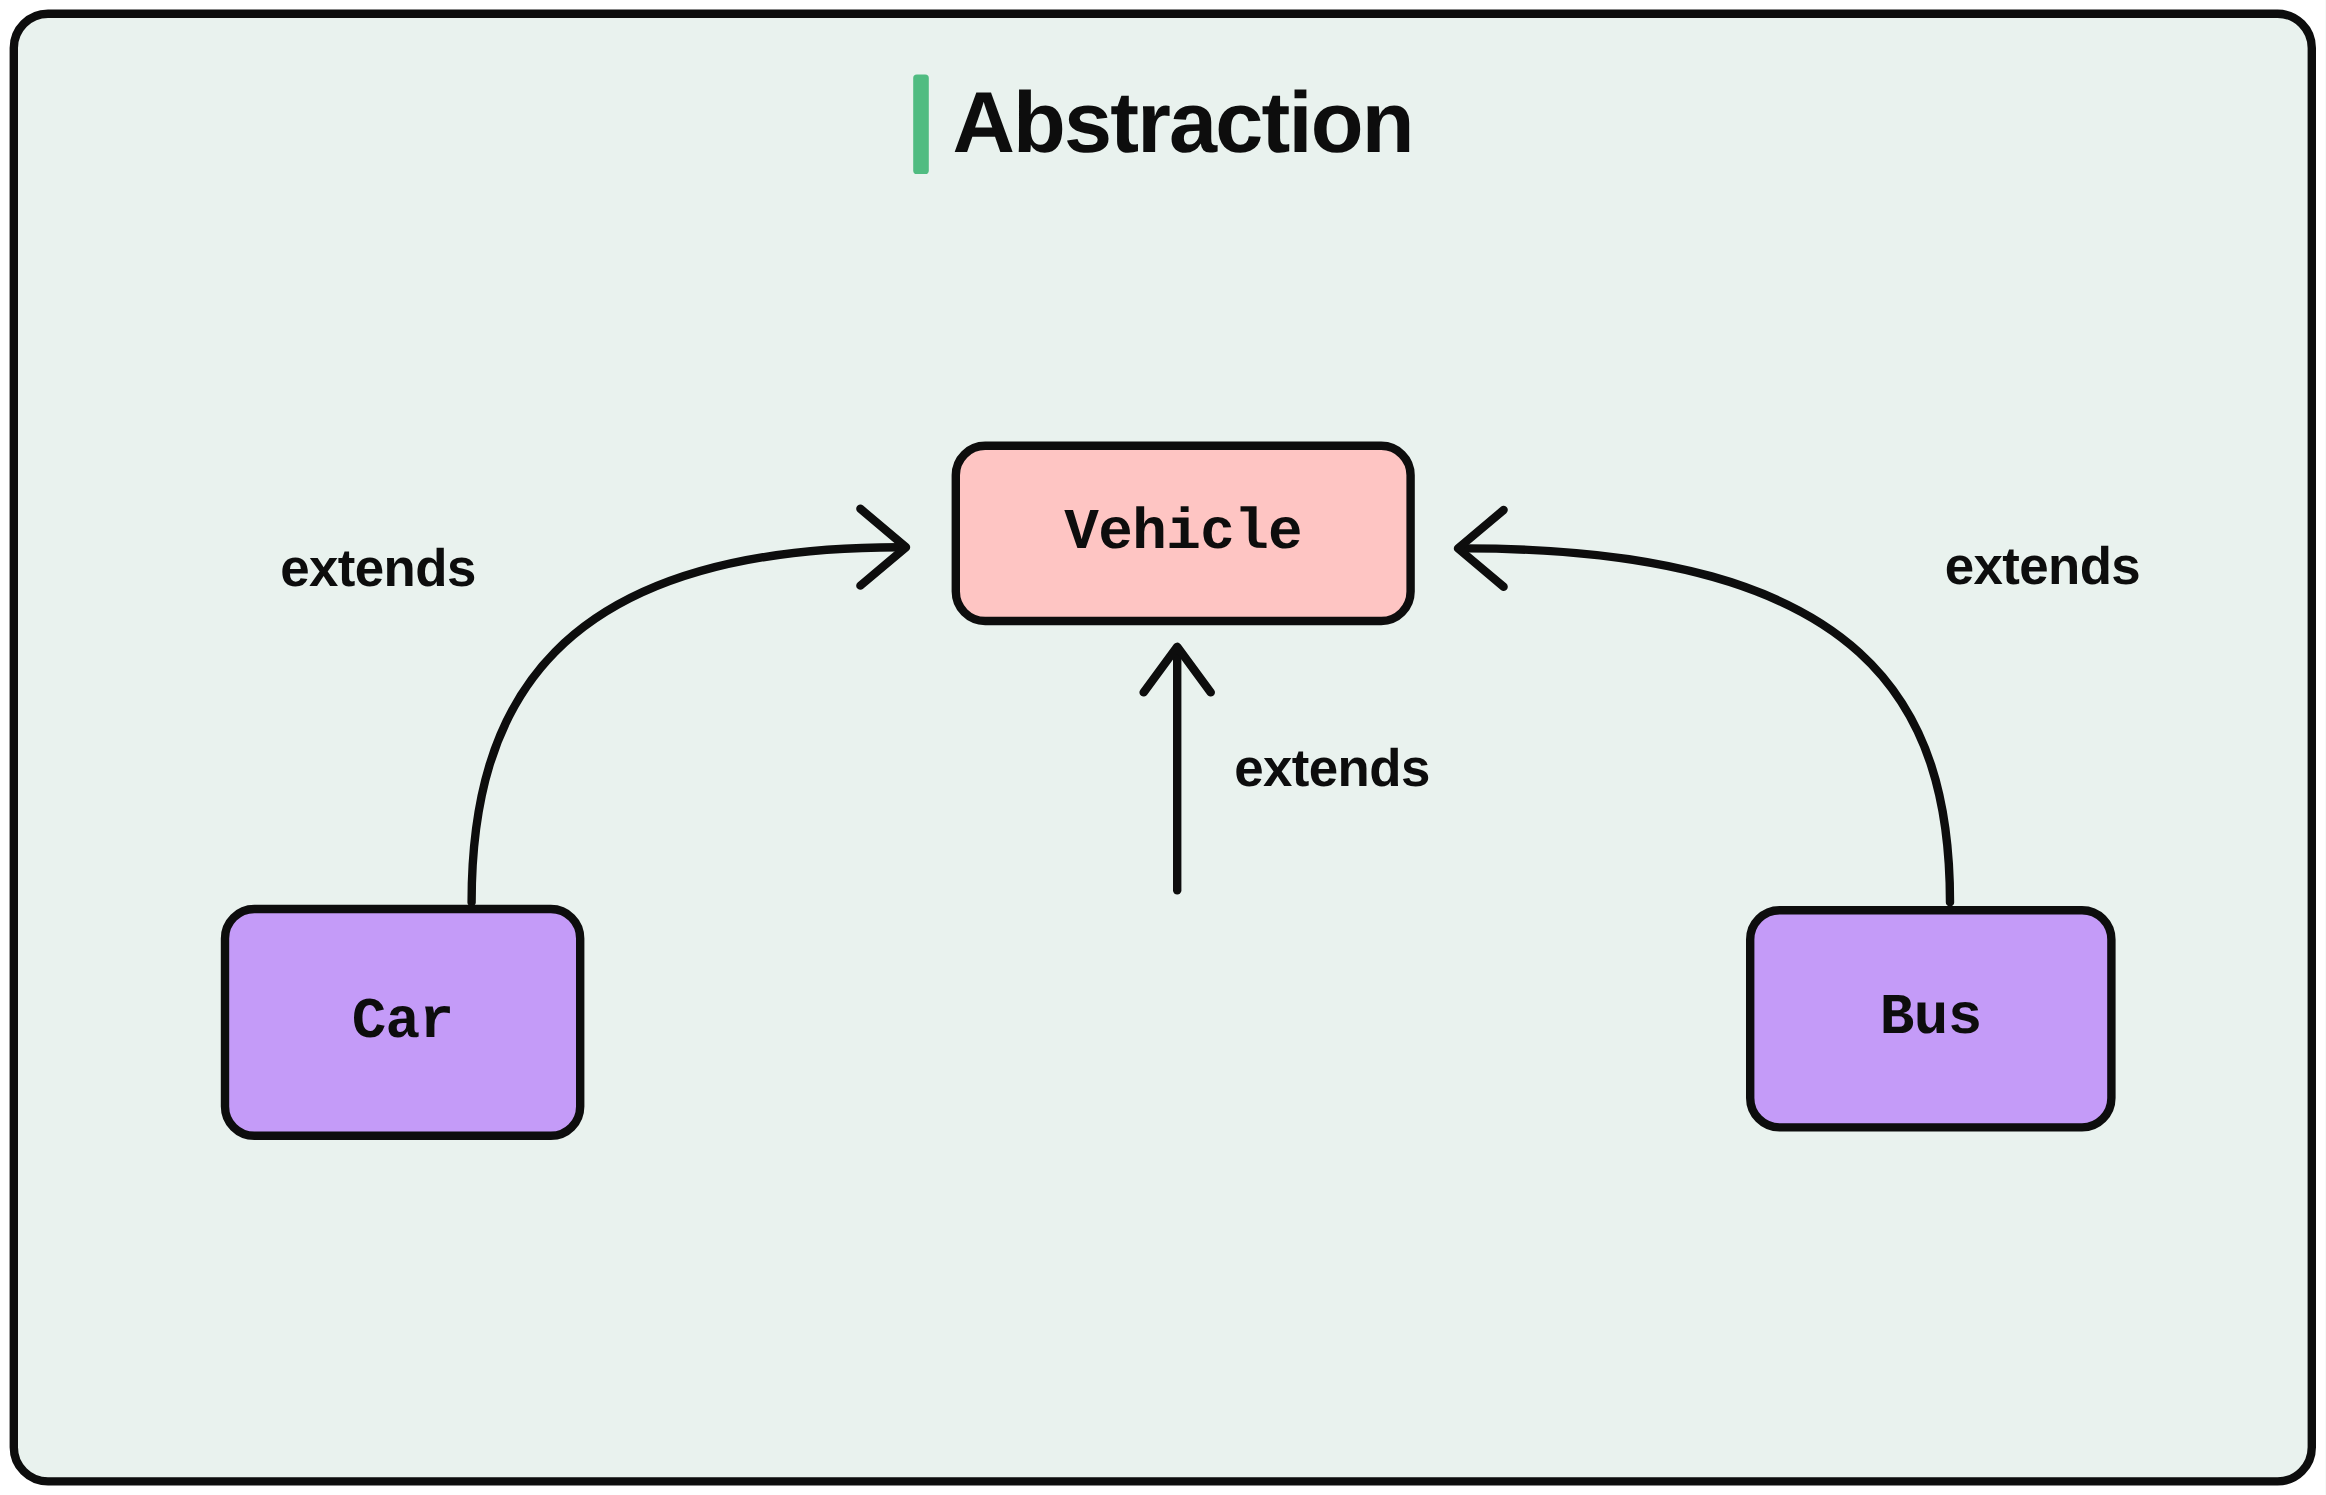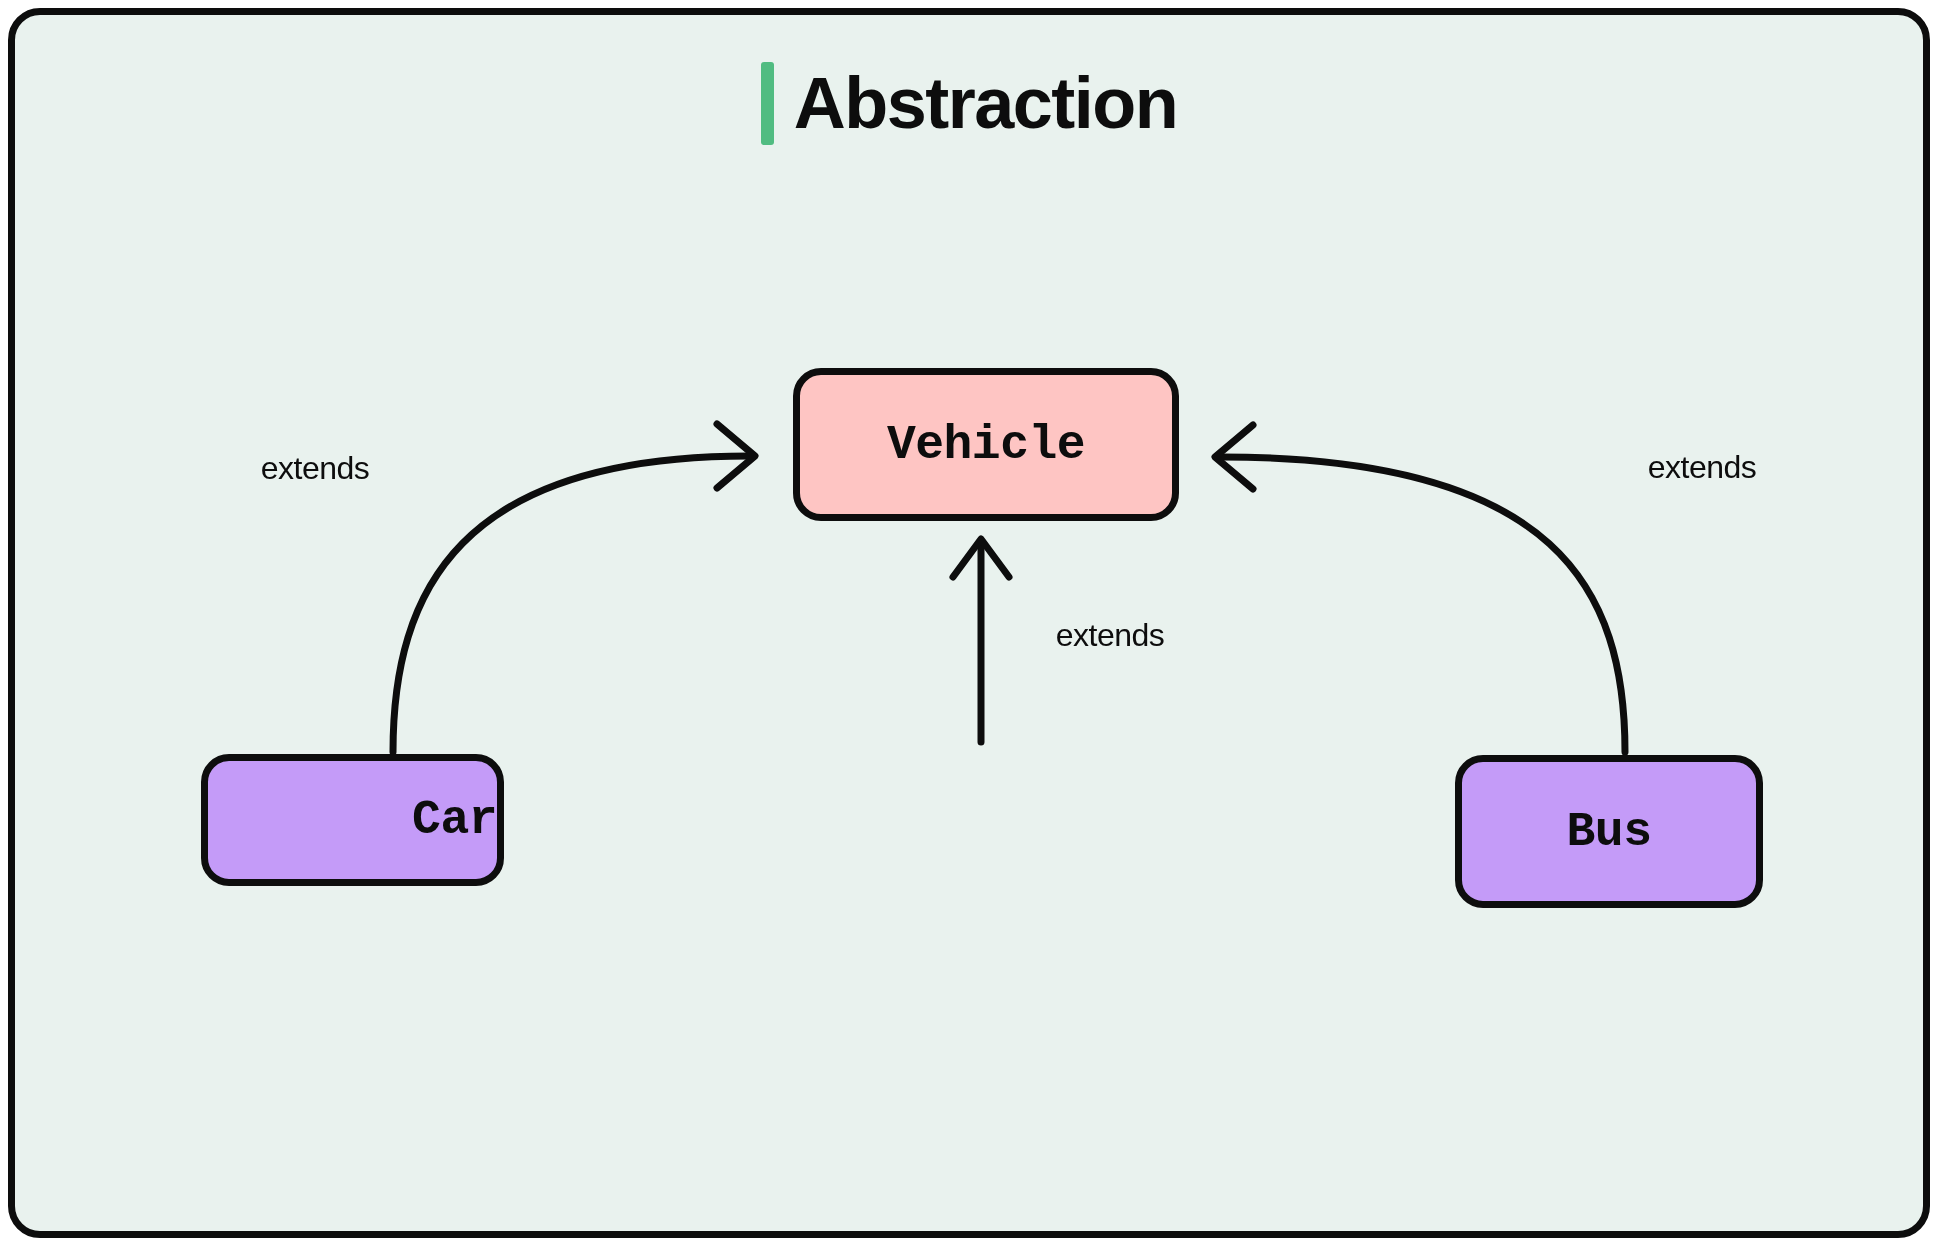--- a/index.html
+++ b/index.html
@@ -57,27 +57,27 @@
     align-items:center;
     justify-content:center;
     font-size:48px;
     font-weight:700;
     letter-spacing:-0.5px;
     font-family:Liberation Mono, monospace;
   }
   .node.parent{ background:var(--parent_node_fill); }
   .node.child{ background:var(--child_node_fill); }
   #node-vehicle{ left:778px; top:353px; width:386px; height:153px; }
-  #node-car    { left:186px; top:739px; width:303px; height:132px;justify-content:flex-end; }
+  #node-car    { left:169px; top:739px; width:303px; height:196px; }
   #node-bike   { left:798px; top:739px; width:319px; height:156px; }
-  #node-bus    { left:1440px; top:740px; width:308px; height:153px; }
+  #node-bus    { left:1440px; top:740px; width:308px; height:188px; }
   .edge-label{
     position:absolute;
-    font-size:32px;
-    font-weight:400;
+    font-size:44px;
+    font-weight:700;
     letter-spacing:-0.5px;
     line-height:1;
     white-space:nowrap;
     transform:translateX(-50%);
   }
   #edge-label-car { left:300px;  top:437px; }
   #edge-label-bike{ left:1095px; top:604px; }
   #edge-label-bus { left:1687px; top:436px; }
   svg.edges{
     position:absolute;

